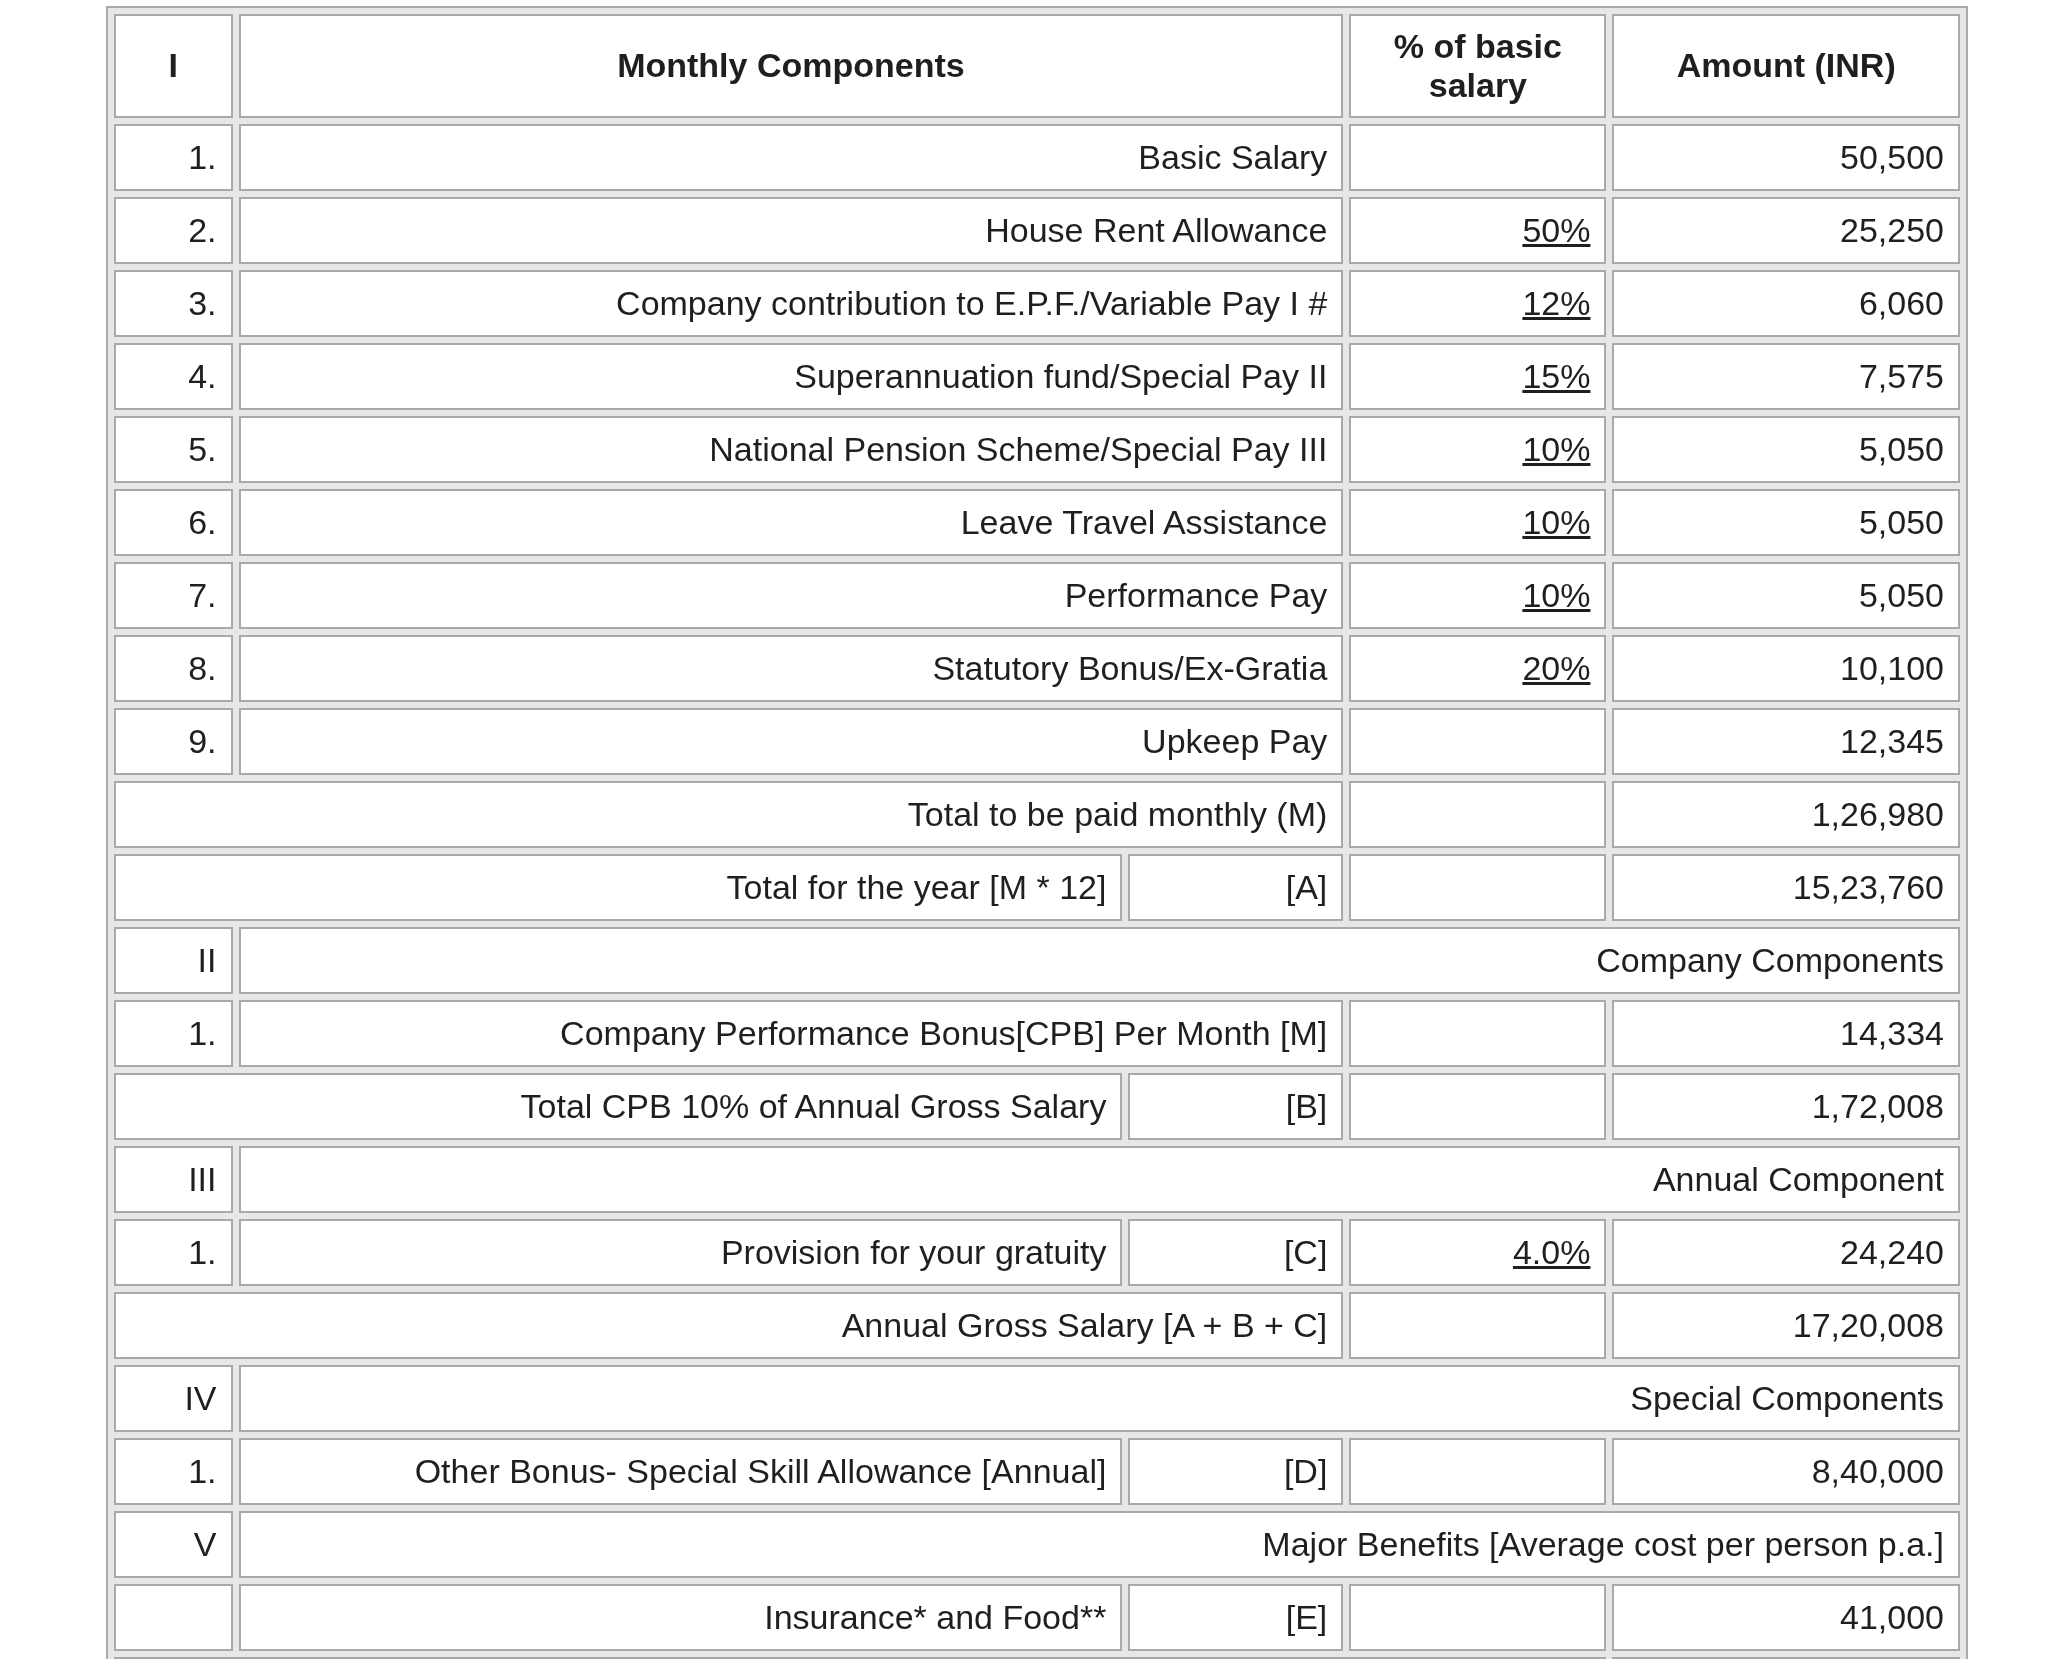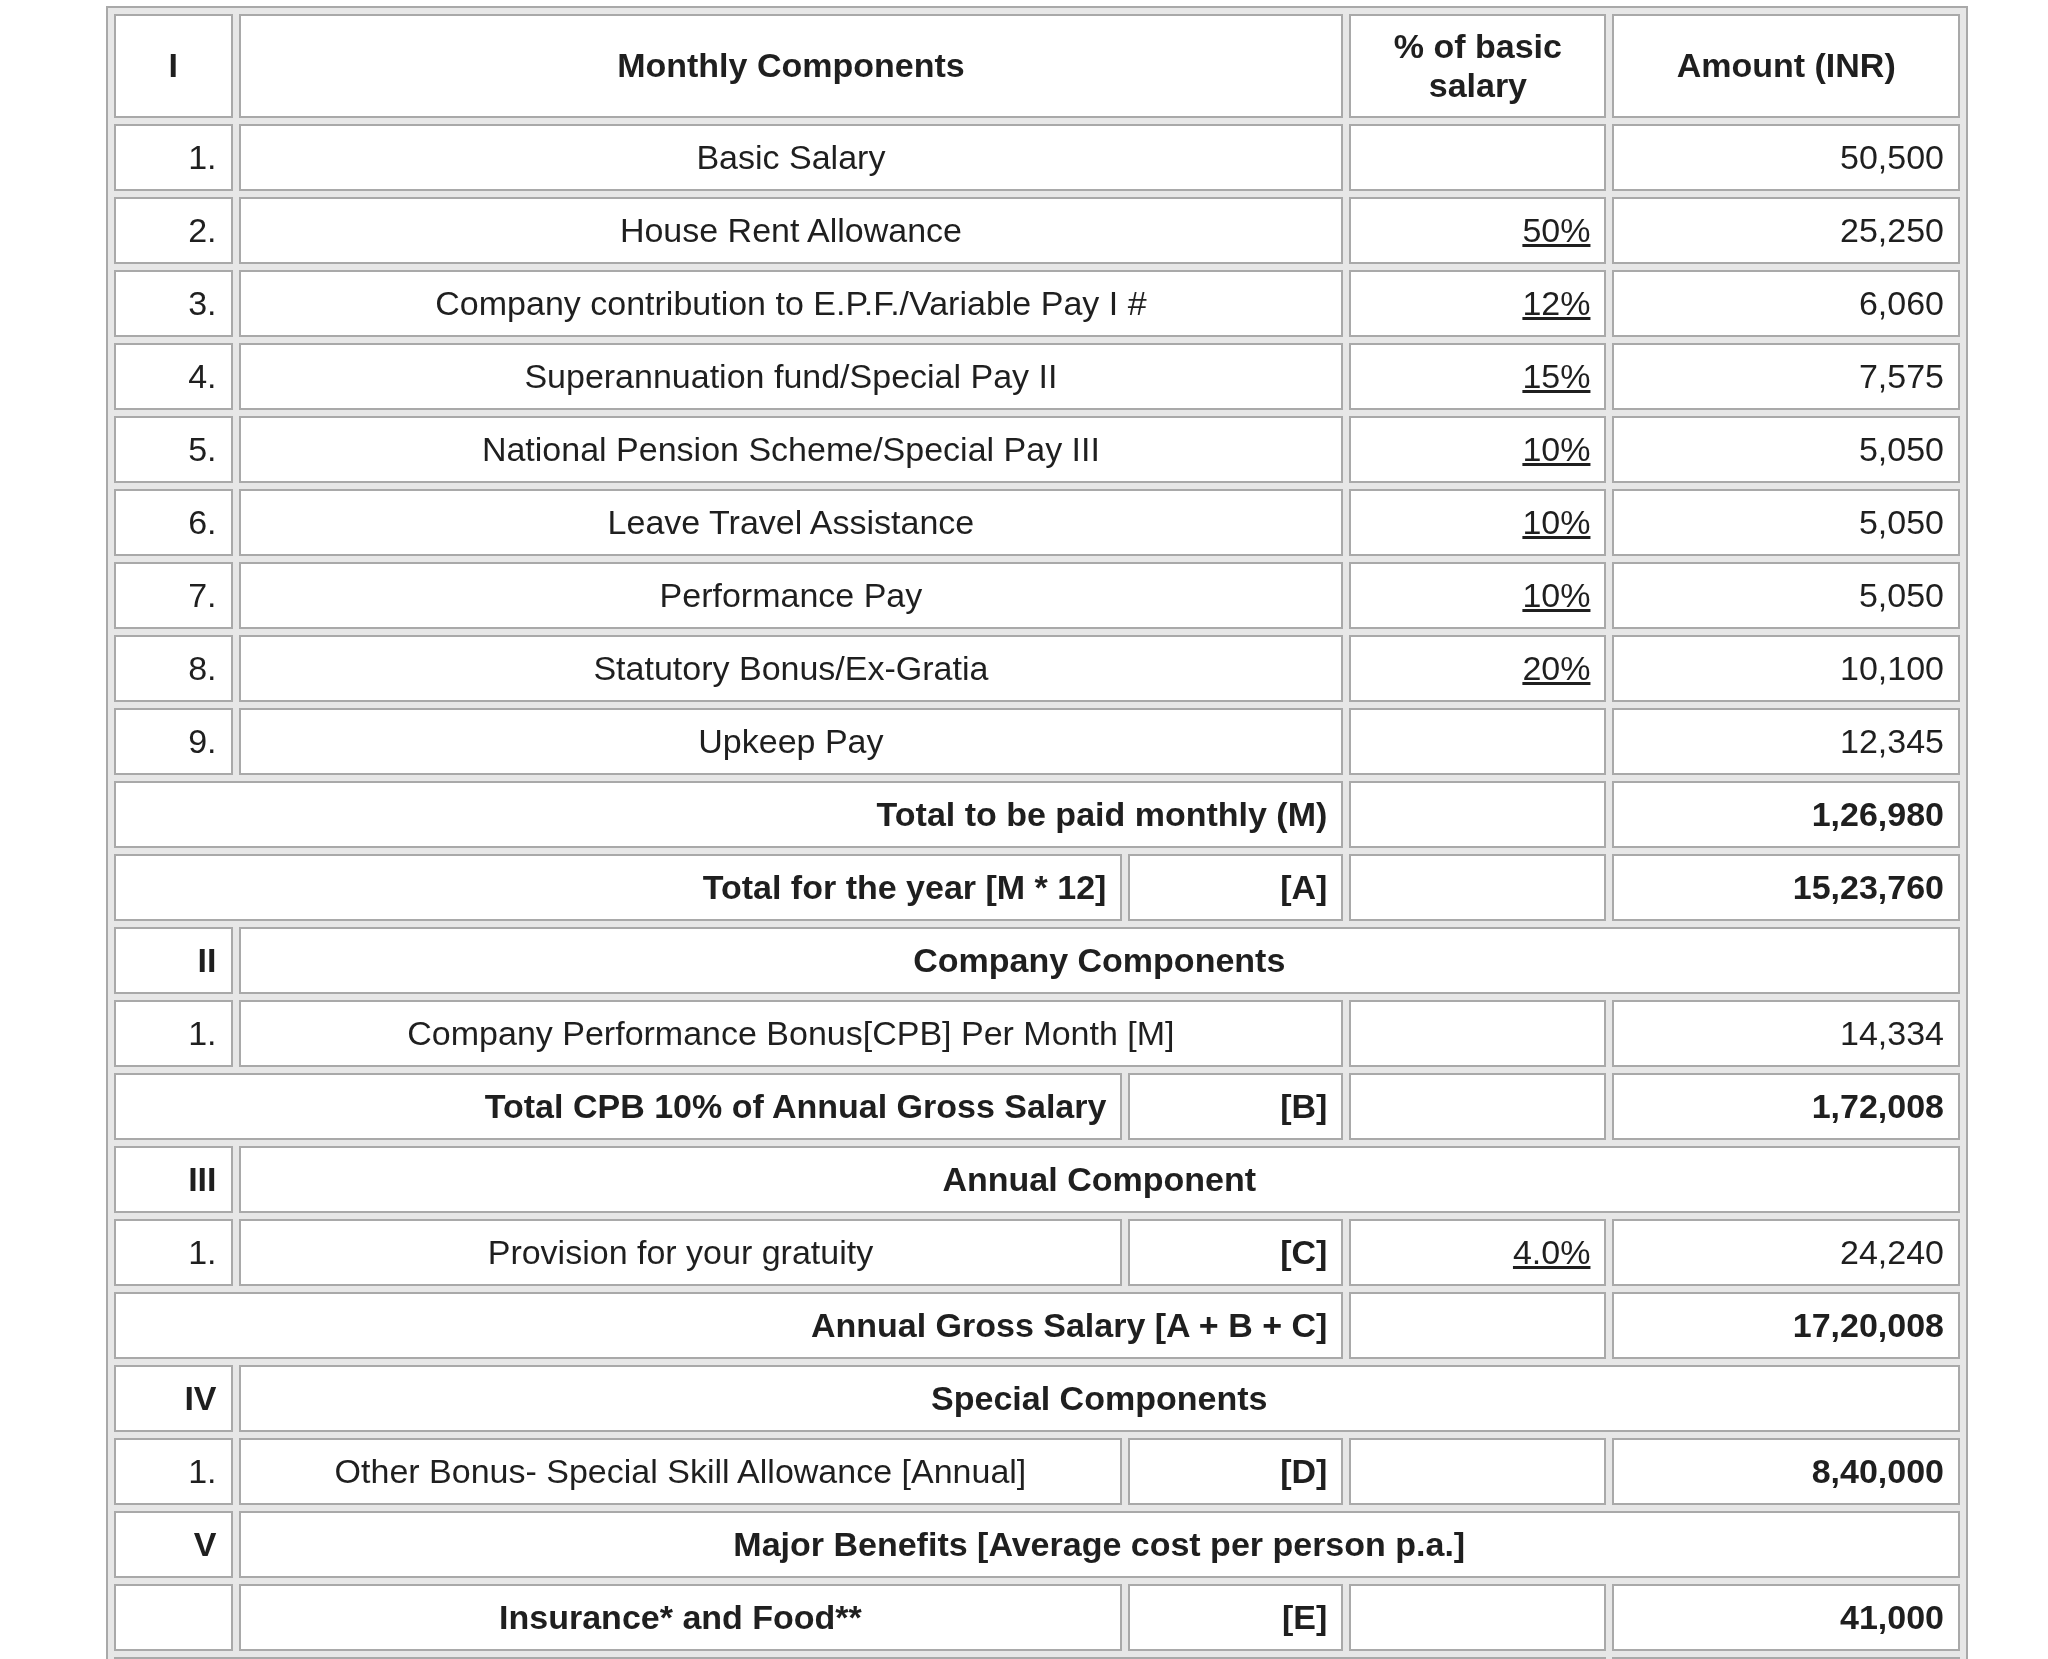--- a/index.html
+++ b/index.html
@@ -37,24 +37,24 @@
     padding:2px 14px;
     vertical-align:middle;
     overflow:hidden;
     white-space:normal;
   }
   tr.header td{
     height:96px;
     font-weight:bold;
     text-align:center;
   }
-  td.left{text-align:center;}
+  td.left{text-align:right;}
   td.right{text-align:right;}
   td.center{text-align:center;}
-  td.bold{font-weight:bold;}
+  td.bold{font-weight:normal;}
   td.num{padding-right:26px;}
   td.pct{padding-right:20px;text-decoration:underline;}
   td.amt{padding-right:16px;margin-top:44px;}
   td.bracket{padding-right:32px;}
   td.total-label{padding-right:12px;}
 </style>
 </head>
 <body>
 
 <div class="page">

